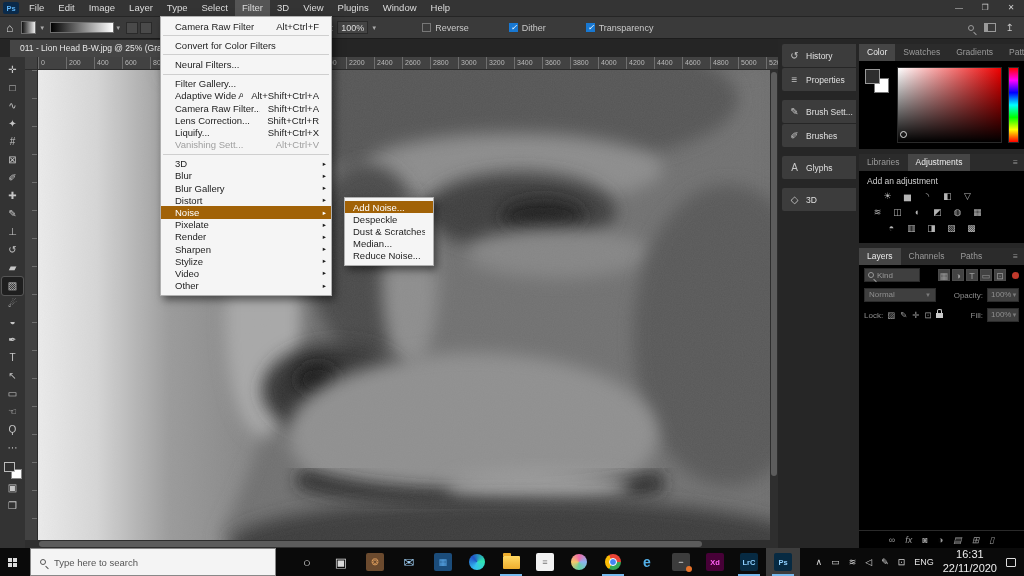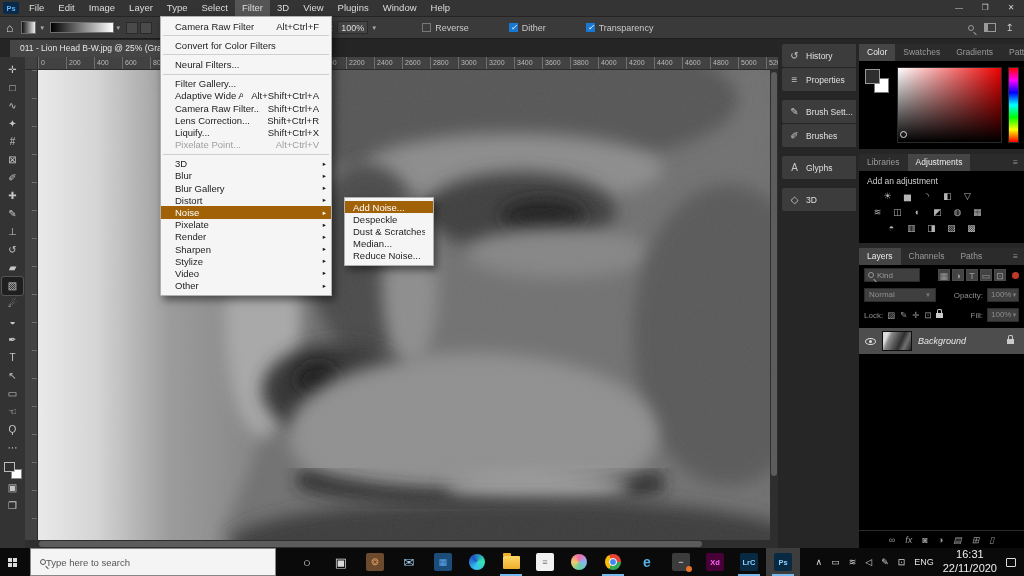--- a/index.html
+++ b/index.html
@@ -113,21 +113,21 @@
   .mi .ar{width:7px;text-align:right;font-size:6.5px}
   .mi.sep{height:1px;background:#cfcfcf;margin:3px 2px;padding:0;overflow:hidden}
   .mi.disabled{color:#9f9f9f}
   .mi.highlight{background:#a16207;color:#fff}
   .submenu{left:344px;top:197px;width:90px}
   .submenu .mi{padding:0 8px}
   
   .taskbar{position:absolute;left:0;bottom:0;width:1024px;height:28px;background:#0a0a0a;display:flex;align-items:center;z-index:80}
   .startbtn{width:30px;height:28px;display:flex;align-items:center;justify-content:center}
   .winlogo{width:4px;height:4px;background:#dcdcdc;box-shadow:5px 0 0 #dcdcdc,0 5px 0 #dcdcdc,5px 5px 0 #dcdcdc;margin:-5px 5px 0 -5px}
-  .tsearch{width:246px;height:28px;background:#f4f4f4;border:1px solid #888;display:flex;align-items:center;padding:0 9px;color:#555;font-size:9.5px}
+  .tsearch{width:246px;height:28px;background:#f4f4f4;border:1px solid #888;display:flex;align-items:center;gap:8px;padding:0 9px;color:#555;font-size:9.5px}
   .tsearch .mag{border-color:#555}.tsearch .mag::after{background:#555}
   .tile{width:34px;height:28px;display:flex;align-items:center;justify-content:center;position:relative;flex:none}
   .tile.running::after{content:'';position:absolute;bottom:0;left:6px;right:6px;height:2px;background:#76b9ed}
   .tile.active{background:#3d3d3d}
   .tile .ic{width:18px;height:18px;display:flex;align-items:center;justify-content:center;font-size:13px;position:relative}
   .ic.sq{border-radius:2px;font-size:9px}
   .ic.tx{font-size:7.5px;font-weight:bold}
   .ic.edge{border-radius:50%;background:conic-gradient(from 200deg,#35c1f1,#2052c6,#30e5b0,#35c1f1);width:16px;height:16px}
   .ic.chrome{border-radius:50%;background:conic-gradient(from -30deg,#ea4335 0 120deg,#34a853 0 240deg,#fbbc05 0 360deg);width:16px;height:16px}
   .ic.chrome::after{content:'';position:absolute;inset:4px;background:#4285f4;border-radius:50%;border:1.5px solid #fff}
@@ -512,26 +512,20 @@
                   <span class="lockic">✛</span>
                   <span class="lockic">⊡</span>
                 </div>
               <span class="lock"></span>
               <span style="margin-left:auto">Fill:</span>
               <span class="valsm">
                   <span>100%</span>
                   <i>▼</i>
                 </span>
             </div>
-            <div class="layer-row">
-              <span class="eye"></span>
-              <span class="lthumb"></span>
-              <span class="lname">Background</span>
-              <span class="lock"></span>
-            </div>
             <div class="lfill"></div>
             <div class="lbottom">
 
             <span style="font-style:italic">∞</span>
                 <span style="font-style:italic">fx</span>
                 <span style="font-style:italic">◙</span>
                 <span style="font-style:italic">◑</span>
                 <span style="font-style:italic">▤</span>
                 <span style="font-style:italic">⊞</span>
                 <span style="font-style:italic">▯</span>
@@ -604,21 +598,21 @@
         <span class="ar"></span>
       </div>
 
       <div class="mi">
         <span class="lbl">Liquify...</span>
         <span class="sc">Shift+Ctrl+X</span>
         <span class="ar"></span>
       </div>
 
       <div class="mi disabled">
-        <span class="lbl">Pixelate Point...</span>
+        <span class="lbl">Vanishing Sett...</span>
         <span class="sc">Alt+Ctrl+V</span>
         <span class="ar"></span>
       </div>
 
       <div class="mi sep">
         <span class="lbl"></span>
         <span class="sc"></span>
         <span class="ar"></span>
       </div>
 

